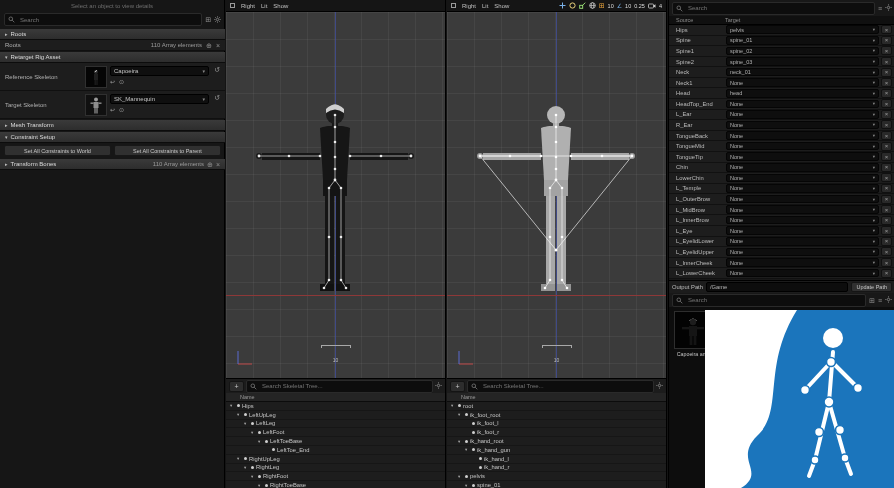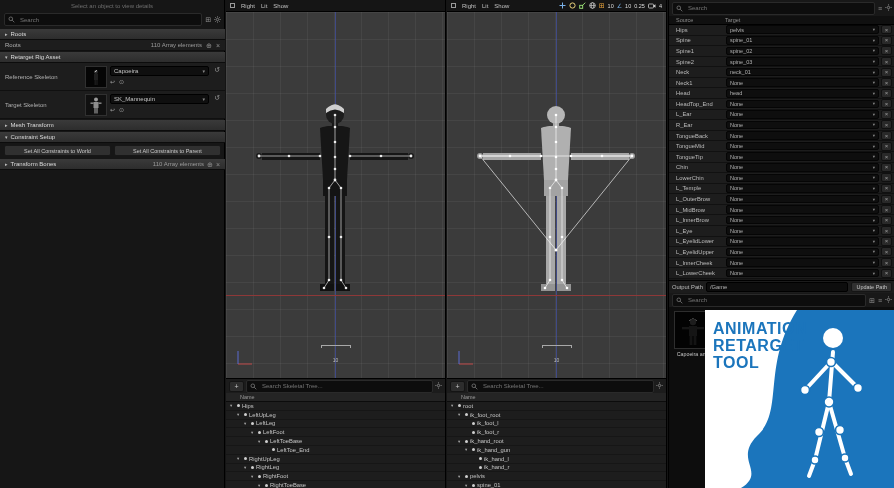--- a/index.html
+++ b/index.html
@@ -888,20 +888,15 @@
         <circle cx="126" cy="52" r="4.5"></circle>
         <circle cx="100" cy="80" r="4.5"></circle>
         <circle cx="153" cy="78" r="4.5"></circle>
         <circle cx="124" cy="92" r="5"></circle>
         <circle cx="114" cy="122" r="4.5"></circle>
         <circle cx="135" cy="120" r="4.5"></circle>
         <circle cx="110" cy="150" r="4"></circle>
         <circle cx="140" cy="148" r="4"></circle>
       </g>
     </svg>
-    <div class="logo-text">
-      <div>ANIMATION</div>
-      <div>RETARGET</div>
-      <div>TOOL</div>
-    </div>
   </div>
 
 </div>
 
 </body></html>

